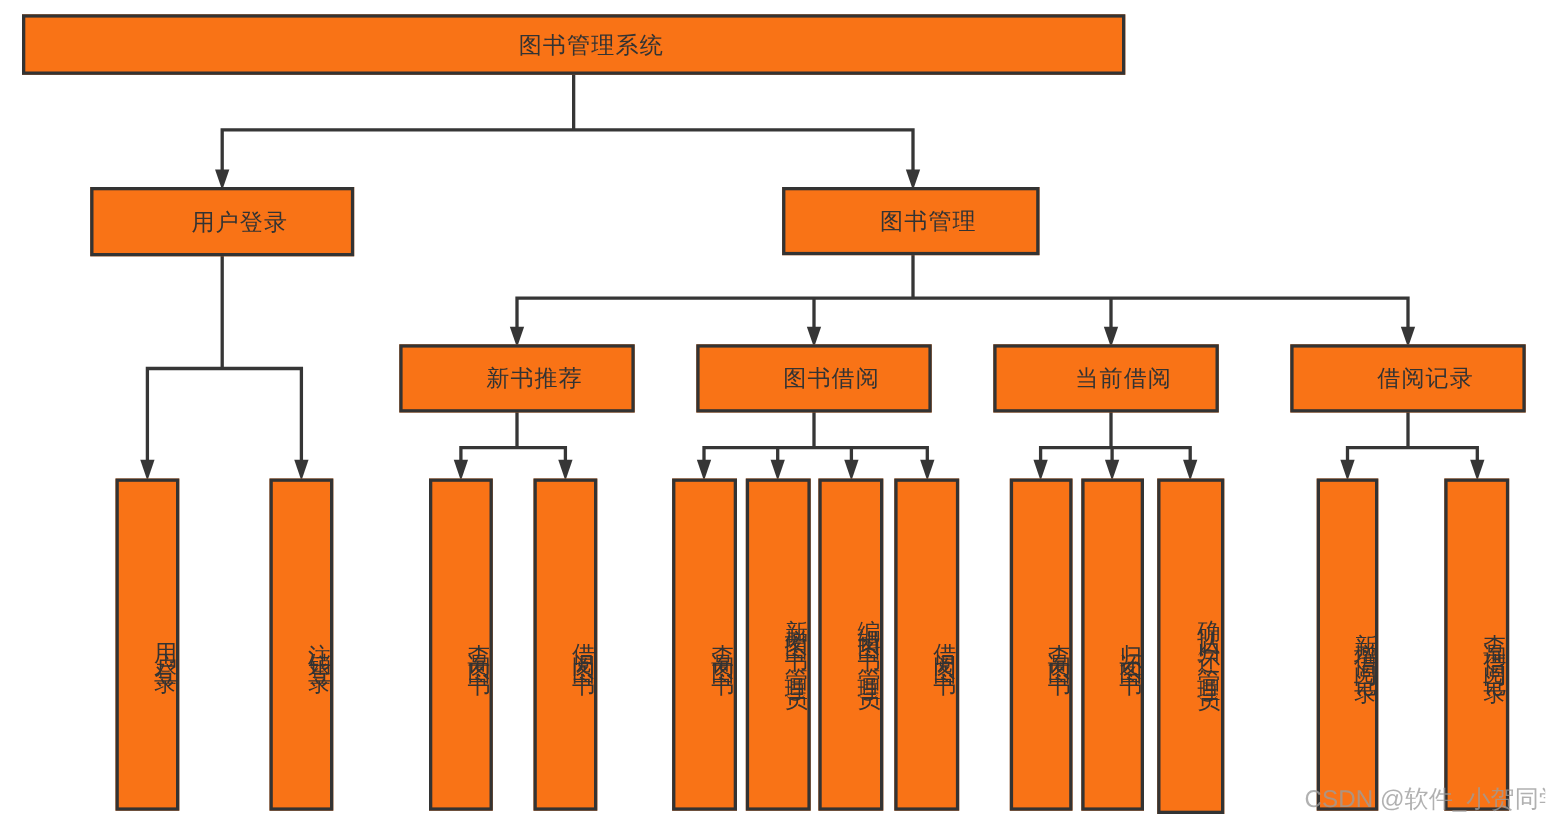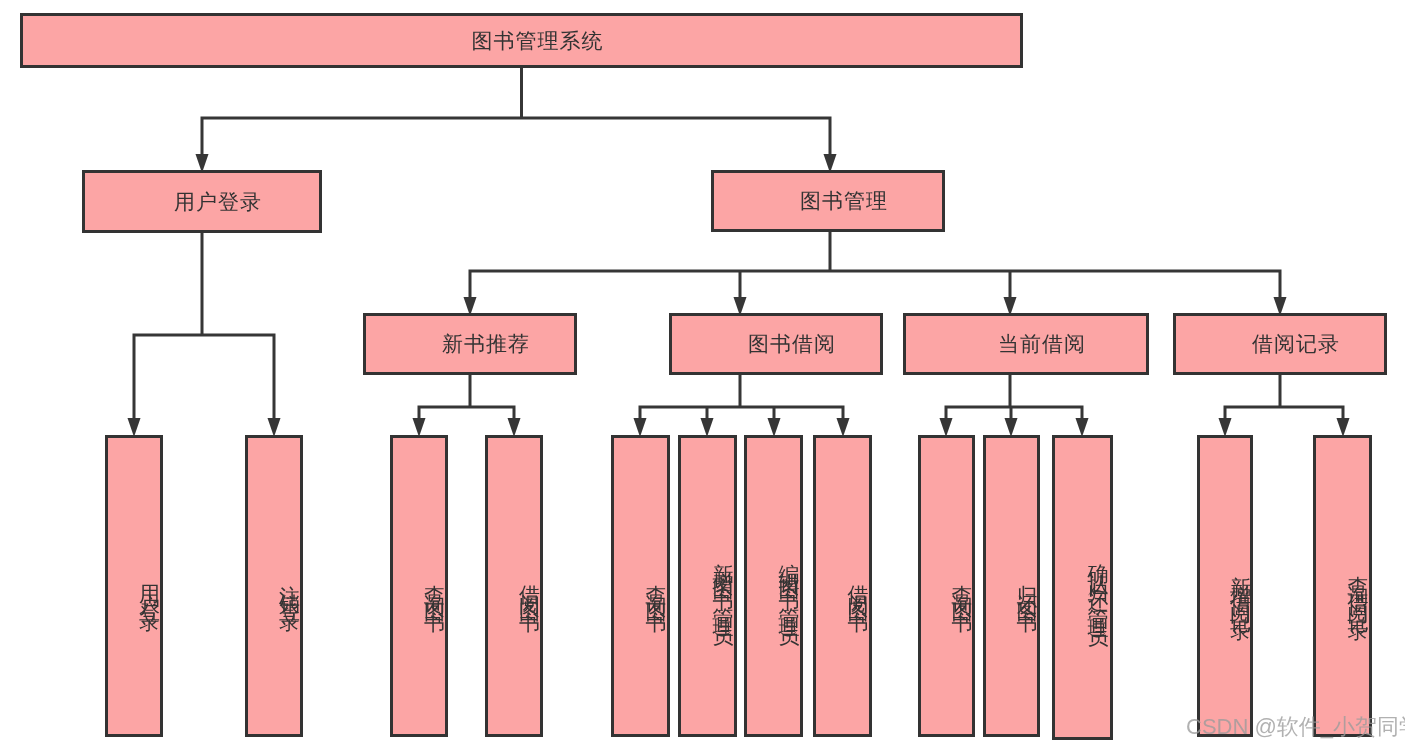--- a/index.html
+++ b/index.html
@@ -4,40 +4,40 @@
 <style>
   html,body{margin:0;padding:0;background:#ffffff;}
   .canvas{
     position:relative;width:1405px;height:747px;background:#ffffff;overflow:hidden;
     font-family:"Liberation Sans","DejaVu Sans",sans-serif;color:#333333;
   }
   .connectors{position:absolute;left:0;top:0;width:1405px;height:747px;z-index:1;}
   .connectors path{stroke:#363636;stroke-width:3;fill:none;stroke-linecap:square;}
   .connectors polygon{fill:#363636;stroke:none;}
   .node{
-    position:absolute;box-sizing:border-box;background:#fca5a5;
+    position:absolute;box-sizing:border-box;background:#f97316;
     border:3px solid #333333;z-index:2;
     display:flex;align-items:center;justify-content:center;padding-left:32px;
   }
   .hnode{font-size:21px;letter-spacing:1px;white-space:nowrap;}
   .vnode .vtext{
     writing-mode:vertical-rl;text-orientation:mixed;
     font-size:21px;letter-spacing:9px;line-height:1;white-space:nowrap;
   }
   .watermark{
     position:absolute;left:1186px;top:712px;z-index:3;
     font-size:22px;color:#9c9c9c;opacity:0.78;white-space:nowrap;
   }
   
   #n-root{left:20px;top:13px;width:1003px;height:55px;}
   #n-user-login{left:82px;top:170px;width:240px;height:63px;}
   #n-book-mgmt{left:711px;top:170px;width:234px;height:62px;}
   #n-l3-newbook{left:363px;top:313px;width:214px;height:62px;}
-  #n-l3-borrow{left:633px;top:313px;width:214px;height:62px;margin-left:36px;}
-  #n-l3-current{left:903px;top:313px;width:246px;height:62px;}
+  #n-l3-borrow{left:633px;top:313px;width:214px;height:62px;}
+  #n-l3-current{left:903px;top:313px;width:205px;height:62px;}
   #n-l3-record{left:1173px;top:313px;width:214px;height:62px;text-align:center;}
   #n-leaf-ul-login{left:105px;top:435px;width:58px;height:302px;}
   #n-leaf-ul-logout{left:245px;top:435px;width:58px;height:302px;}
   #n-leaf-nb-query{left:390px;top:435px;width:58px;height:302px;}
   #n-leaf-nb-borrow{left:485px;top:435px;width:58px;height:302px;}
   #n-leaf-bb-query{left:611px;top:435px;width:59px;height:302px;}
   #n-leaf-bb-add{left:678px;top:435px;width:59px;height:302px;}
   #n-leaf-bb-edit{left:744px;top:435px;width:59px;height:302px;}
   #n-leaf-bb-borrow{left:813px;top:435px;width:59px;height:302px;}
   #n-leaf-cb-query{left:918px;top:435px;width:57px;height:302px;}

